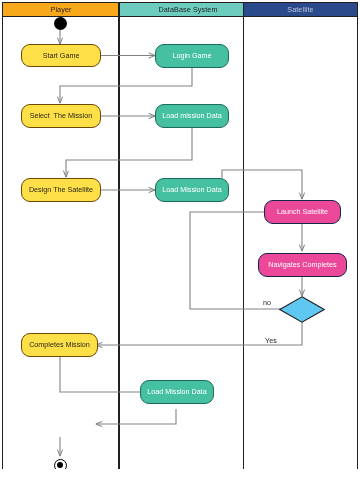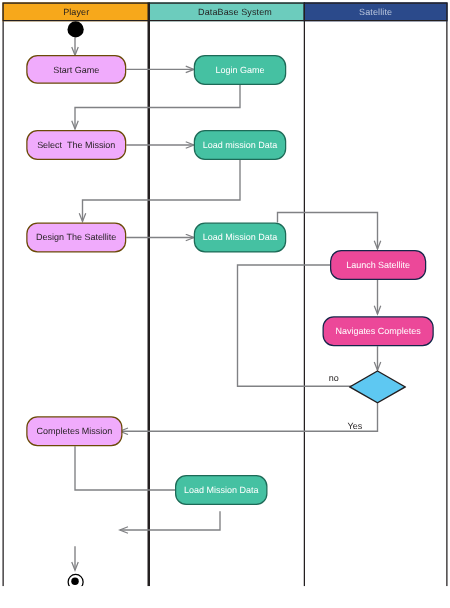--- a/index.html
+++ b/index.html
@@ -67,21 +67,21 @@
     align-items: center;
     justify-content: center;
     text-align: center;
     font-size: 7.2px;
     line-height: 1.1;
     white-space: pre;
     overflow: hidden;
     z-index: 3;
   }
   .node.player {
-    background: #f0abfc;
+    background: #fde047;
     border-color: #6b4a07;
     color: #231f20;
   }
   .node.db {
     background: #45c1a2;
     border-color: #1d6a57;
     color: #ffffff;
   }
   .node.sat {
     background: #ec4899;
@@ -222,21 +222,21 @@
 
   <div class="diamond" style="left:279px; top:296px;">
     <svg width="46" height="27" viewBox="0 0 46 27">
       <polygon points="23,0.8 45.2,13.5 23,26.2 0.8,13.5" fill="#5ec8f2" stroke="#231f20" stroke-width="1.1"></polygon>
     </svg>
   </div>
 
   <div class="edge-label" style="left:263px; top:298px;">
     <span>no</span>
   </div>
-  <div class="edge-label" style="left:278px; top:336px;">
+  <div class="edge-label" style="left:265px; top:336px;">
     <span>Yes</span>
   </div>
 
   <div class="node player" style="left:21px; top:333px; width:77px; height:24px;">
     <span>Completes Mission</span>
   </div>
 
   <div class="node db" style="left:140px; top:380px; width:74px; height:24px;">
     <span>Load Mission Data</span>
   </div>

